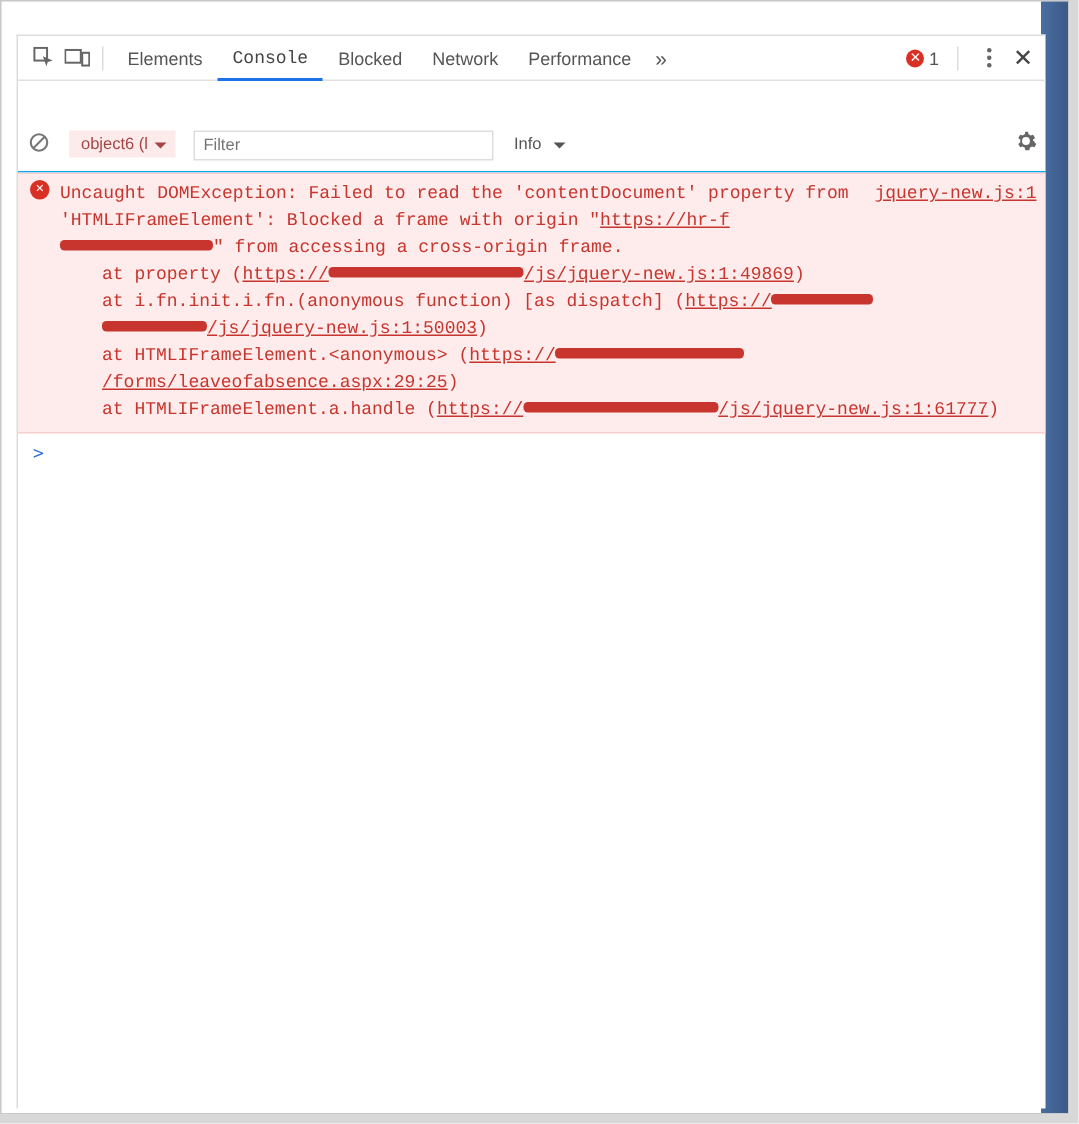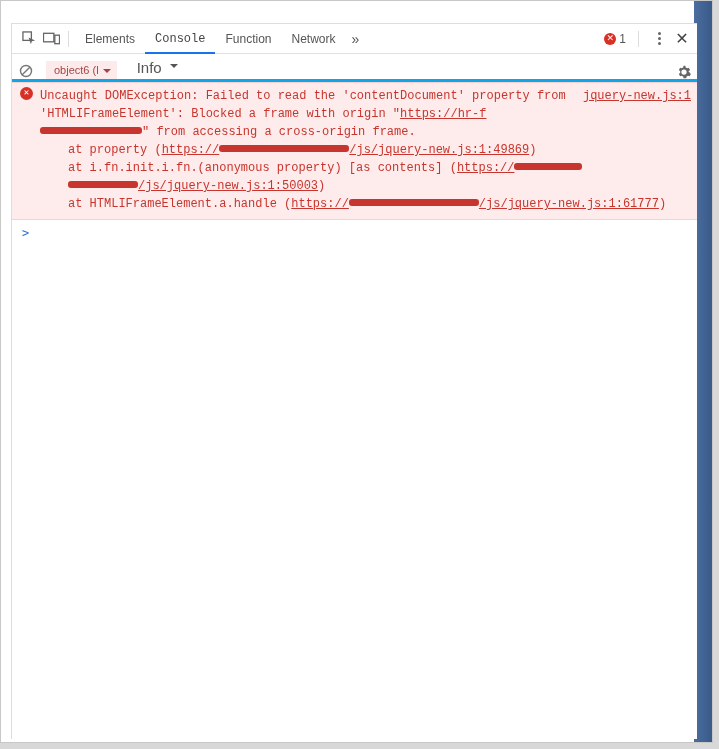--- a/index.html
+++ b/index.html
@@ -85,26 +85,27 @@
     cursor: pointer; margin: 0 6px;
   }
   .kebab span { width: 3px; height: 3px; border-radius: 50%; background: #666; }
   .closer {
     font-size: 16px; color: #444; cursor: pointer; width: 18px; text-align: center;
   }
   .more { font-size: 14px; color: #555; padding: 0 6px; cursor: pointer;}
   
   .ctrlrow {
     display: flex;
-    align-items: flex-end;
+    align-items: flex-start;
     height: 28px;
-    border-bottom: 3px solid #0ea5e9;
+    border-bottom: 1px solid #0ea5e9;
     padding: 0 6px;
     gap: 6px;
     font-size: 12px;
+    margin-top: 33px;
   }
   .nocircle {
     width: 16px; height: 16px; color: #777;
     display: flex; align-items: center; justify-content: center;
   }
   .ctx {
     background: #fdebeb;
     color: #a44545;
     padding: 3px 18px 3px 8px;
     font-size: 11px;
@@ -121,21 +122,21 @@
     height: 20px;
     border: 1px solid #ddd;
     padding: 2px 6px;
     font-size: 11px;
     color: #888;
   }
   .level {
     padding: 3px 32px 3px 8px;
     color: #555;
     position: relative;
-    font-size: 15px;
+    font-size: 11px;
     cursor: pointer;
     border: none;
     background: transparent;
   }
   .level::after {
     content: '';
     position: absolute; right: 16px; top: 8px;
     border: 4px solid transparent; border-top-color: #555;
   }
   .gear { margin-left: auto; color: #666; cursor: pointer; font-size: 13px; }
@@ -198,22 +199,23 @@
       </div>
       <div class="ico-btn">
         <svg width="17" height="15" viewBox="0 0 18 14">
             <rect x="0.5" y="1.5" width="11" height="9" fill="none" stroke="#666" stroke-width="1.4"></rect>
             <rect x="12.5" y="3.5" width="5" height="9" fill="none" stroke="#666" stroke-width="1.4"></rect>
           </svg>
       </div>
       <div class="sep"></div>
       <div class="tab">Elements</div>
       <div class="tab active">Console</div>
-      <div class="tab">Function</div>
+      <div class="tab">Blocked</div>
       <div class="tab">Network</div>
+      <div class="tab">Performance</div>
       <div class="more">»</div>
       <div class="spacer"></div>
       <div class="err-badge">
         <span class="err-circle">✕</span>
         <span>1</span>
       </div>
       <div class="sep"></div>
       <div class="kebab">
           <span></span>
           <span></span>
@@ -225,41 +227,45 @@
     <div class="ctrlrow">
       <div class="nocircle">
         <svg width="14" height="14" viewBox="0 0 14 14">
             <circle cx="7" cy="7" r="5.5" fill="none" stroke="#777" stroke-width="1.4"></circle>
             <line x1="3.2" y1="10.8" x2="10.8" y2="3.2" stroke="#777" stroke-width="1.4"></line>
           </svg>
       </div>
       <div class="sep"></div>
       <div class="ctx">object6 (l</div>
       <div class="sep"></div>
+      <input class="filter" placeholder="Filter" style="">
       <div class="level">Info</div>
       <div class="gear">
         <svg width="14" height="14" viewBox="0 0 16 16">
             <path fill="#666" d="M8 5a3 3 0 100 6 3 3 0 000-6zm6.4 3c0 .3 0 .6-.1.9l1.6 1.3-1.5 2.6-1.9-.6c-.5.4-1 .7-1.6.9l-.3 2H7.4l-.3-2c-.6-.2-1.1-.5-1.6-.9l-1.9.6-1.5-2.6 1.6-1.3c0-.3-.1-.6-.1-.9s0-.6.1-.9L2.1 5.8l1.5-2.6 1.9.6c.5-.4 1-.7 1.6-.9l.3-2h2.2l.3 2c.6.2 1.1.5 1.6.9l1.9-.6 1.5 2.6-1.6 1.3c.1.3.1.6.1.9z"></path>
           </svg>
       </div>
     </div>
 
     <div class="console">
       <div class="err-entry">
         <span class="ico">✕</span>
         <a class="src-link">jquery-new.js:1</a>
         <span>Uncaught DOMException: Failed to read the 'contentDocument' property from 'HTMLIFrameElement': Blocked a frame with origin "</span><a>https://hr-f</a><br>
         <a><span class="redact" style="width:102px"></span></a><span>" from accessing a cross-origin frame.</span>
 
         <div class="stack-line">
           <span>at property (</span><a><span>https://</span><span class="redact" style="width:130px"></span><span>/js/jquery-new.js:1:49869</span></a><span>)</span>
         </div>
         <div class="stack-line">
-          <span>at i.fn.init.i.fn.(anonymous property) [as contents] (</span><a><span>https://</span><span class="redact" style="width:68px"></span></a><br>
+          <span>at i.fn.init.i.fn.(anonymous function) [as dispatch] (</span><a><span>https://</span><span class="redact" style="width:68px"></span></a><br>
           <a><span class="redact" style="width:70px"></span><span>/js/jquery-new.js:1:50003</span></a><span>)</span>
+        </div>
+        <div class="stack-line">
+          <span>at HTMLIFrameElement.&lt;anonymous&gt; (</span><a><span>https://</span><span class="redact" style="width:126px"></span><span>/forms/leaveofabsence.aspx:29:25</span></a><span>)</span>
         </div>
         <div class="stack-line">
           <span>at HTMLIFrameElement.a.handle (</span><a><span>https://</span><span class="redact" style="width:130px"></span><span>/js/jquery-new.js:1:61777</span></a><span>)</span>
         </div>
       </div>
       <div class="prompt">&gt;</div>
     </div>
 
   </div>
 </div>

